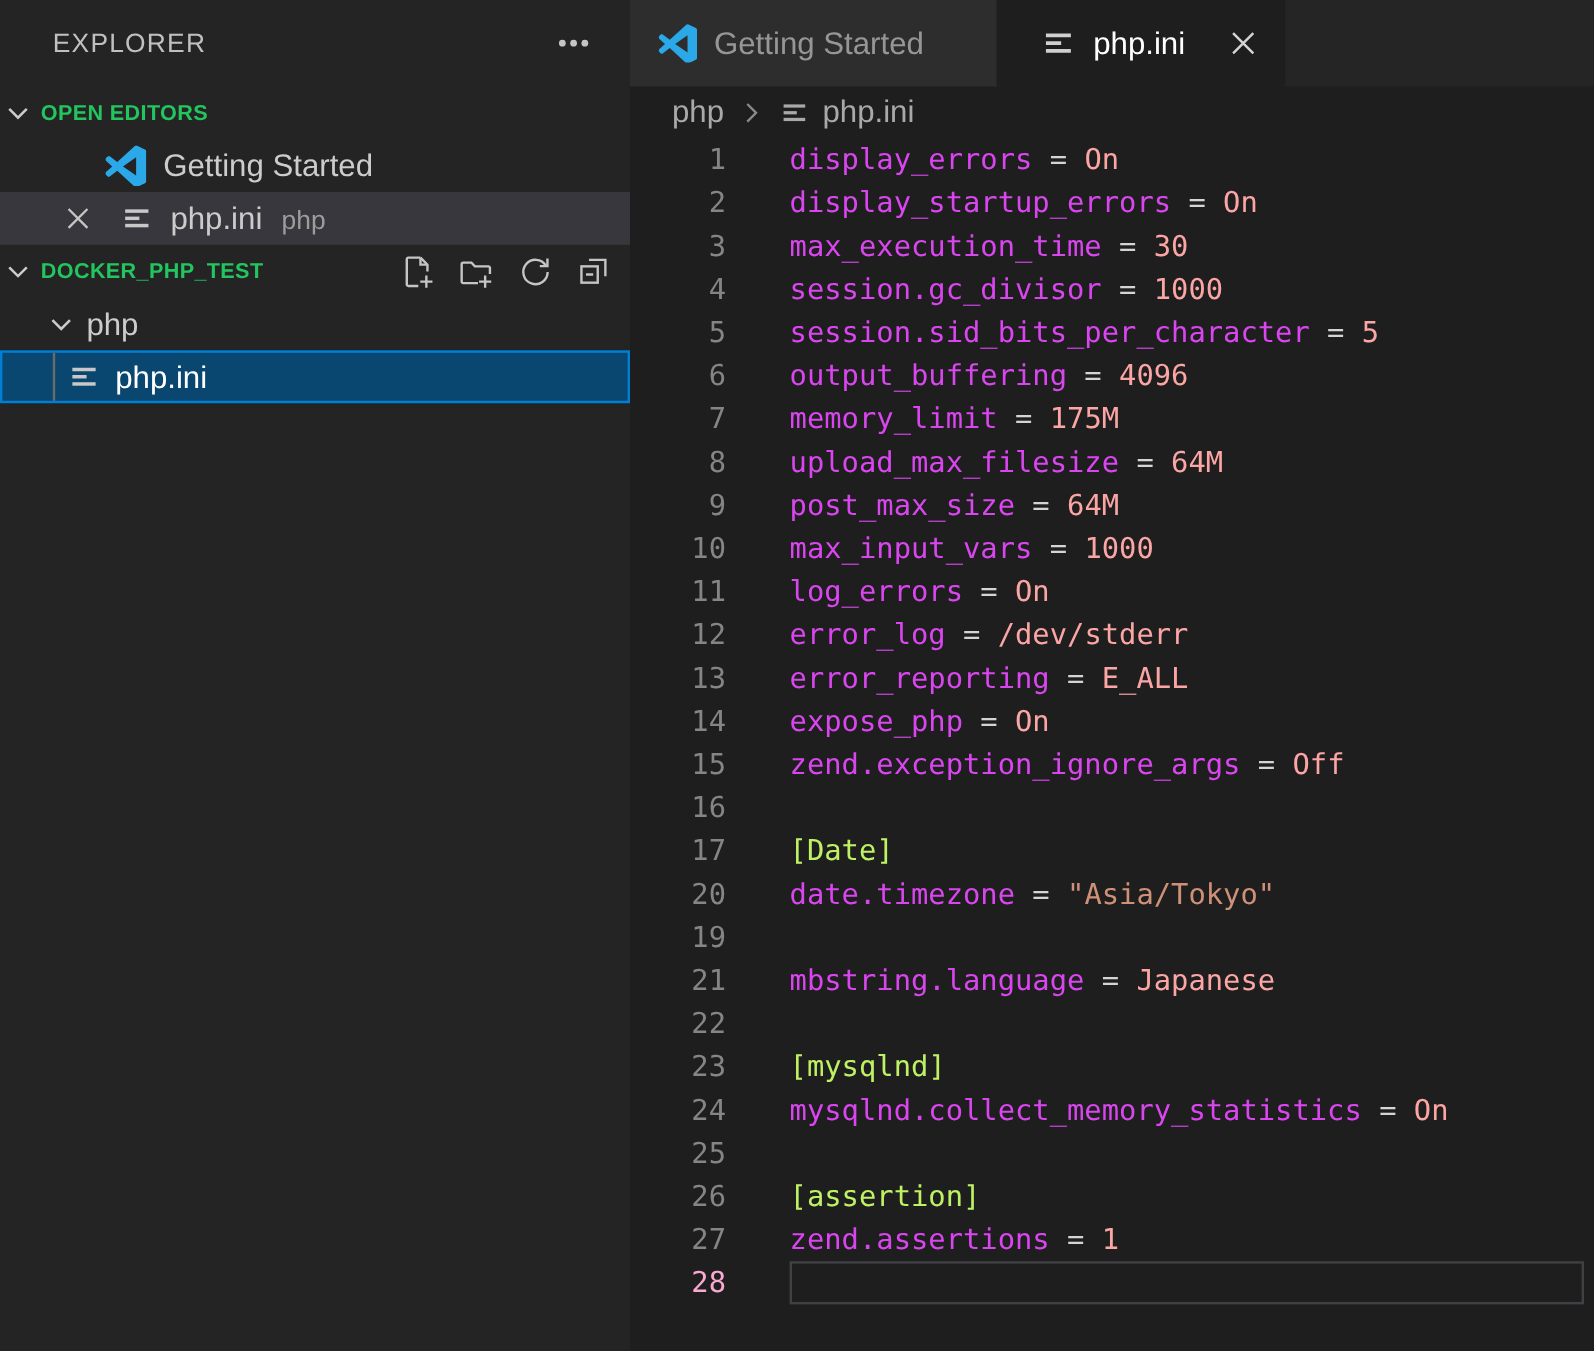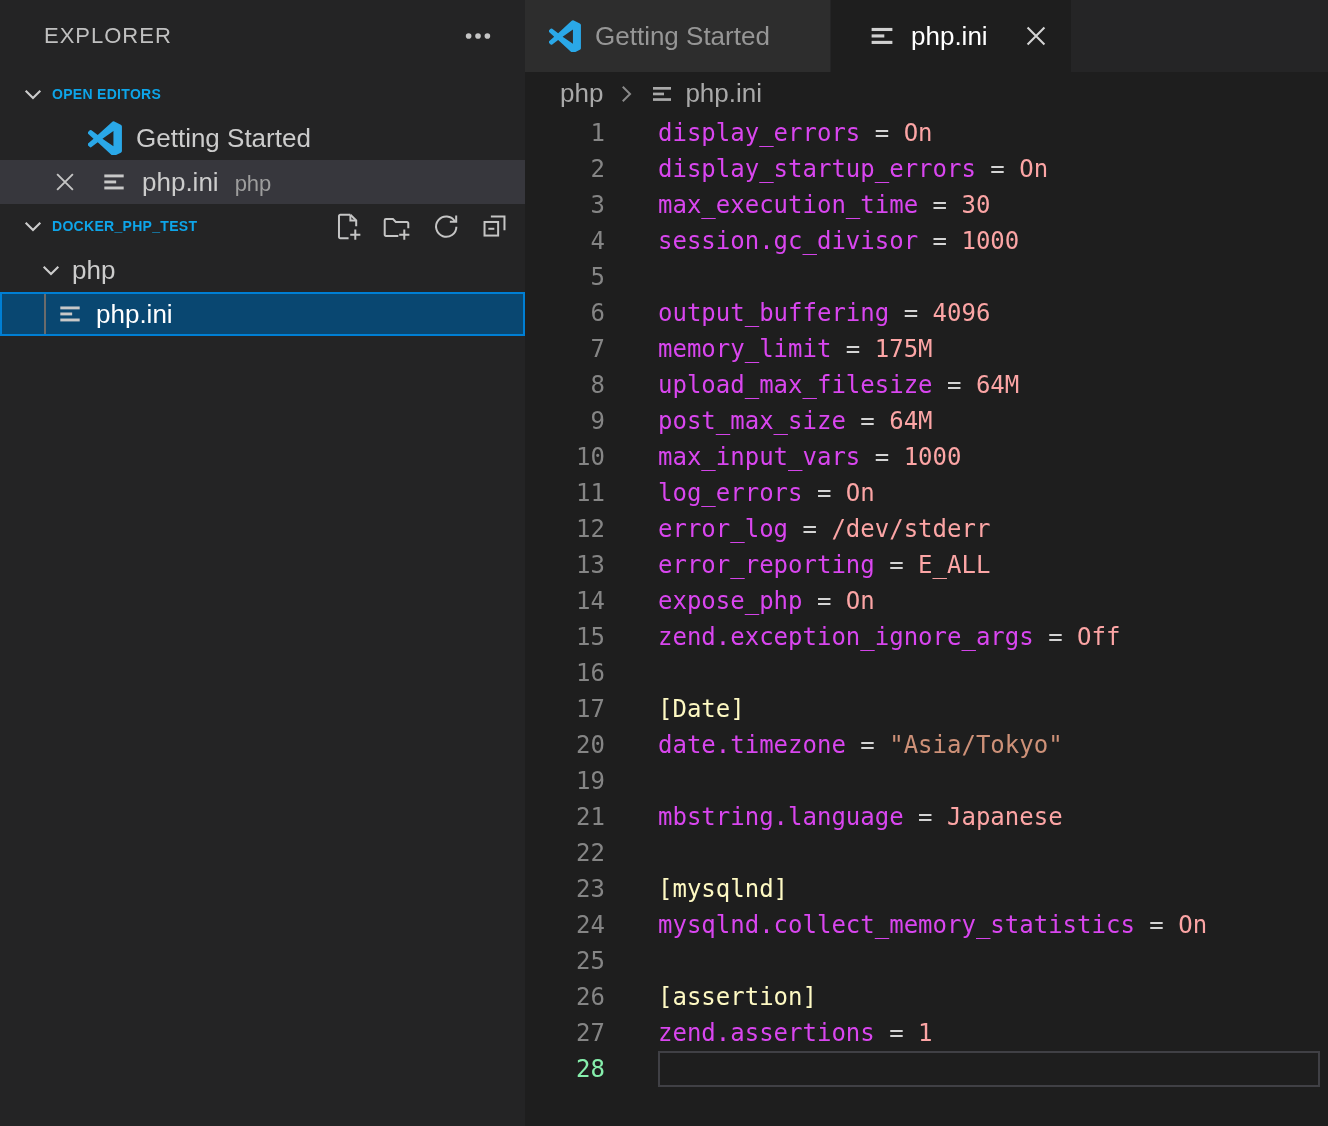--- a/index.html
+++ b/index.html
@@ -5,21 +5,21 @@
   * { margin:0; padding:0; box-sizing:border-box; }
   html,body { width:1328px; height:1126px; overflow:hidden; }
   body { background:#1e1e1e; font-family:"Liberation Sans", sans-serif; -webkit-font-smoothing:antialiased; }
   .app { display:flex; width:1328px; height:1126px; }
 
   
   .sidebar { width:525px; flex:none; background:#242425; color:#cccccc; display:flex; flex-direction:column; }
   .sidebar-title { height:72px; flex:none; display:flex; align-items:center; justify-content:space-between; padding:0 32px 0 44px; }
   .sidebar-title .title-text { font-size:22px; letter-spacing:1px; color:#c0c0c0; }
   .icon-btn { display:inline-flex; align-items:center; justify-content:center; color:#c5c5c5; cursor:pointer; }
-  .section-header { height:44px; flex:none; display:flex; align-items:center; padding-left:20px; gap:6px; font-weight:bold; font-size:14px; color:#0ea5e9; letter-spacing:0.3px; }
+  .section-header { height:44px; flex:none; display:flex; align-items:center; padding-left:2px; gap:6px; font-weight:bold; font-size:18px; color:#22c55e; letter-spacing:0.3px; }
   .section-header .actions { margin-left:auto; display:flex; gap:20px; padding-right:16px; }
   .chev { color:#cccccc; flex:none; display:inline-flex; }
   .row { height:44px; flex:none; display:flex; align-items:center; font-size:26px; color:#cccccc; }
   .row .labelgrp { display:flex; align-items:baseline; gap:16px; min-width:0; }
   .row-getting-started { padding-left:88px; gap:14px; }
   .row-open-phpini { background:#37373d; padding-left:50px; }
   .row-open-phpini .closebtn { width:30px; display:inline-flex; color:#c5c5c5; }
   .row-open-phpini .fileicon { margin-left:20px; }
   .row-open-phpini .labelgrp { margin-left:14px; }
   .desc { font-size:22px; color:#9d9d9d; }
@@ -38,27 +38,27 @@
   .tab .tab-close { margin-left:auto; color:#d4d4d4; }
   .tab-fill { flex:1; background:#252526; }
   .breadcrumb { height:43px; flex:none; display:flex; align-items:center; padding-left:35px; gap:10px; font-size:26px; color:#a9a9a9; }
   .breadcrumb .fileicon { color:#a9a9a9; }
   .bc-chev { color:#8a8a8a; display:inline-flex; }
 
   .code { flex:1; font-family:"DejaVu Sans Mono", monospace; font-size:24px; color:#d4d4d4; overflow:hidden; }
   .code-line { height:36px; display:flex; align-items:center; }
   .ln { width:80px; flex:none; text-align:right; color:#858585; font-size:24px; }
   .lc { flex:1; margin-left:53px; margin-right:8px; height:36px; line-height:36px; white-space:pre; }
-  .code-line.current .ln { color:#86efac; }
+  .code-line.current .ln { color:#f9a8d4; }
   .code-line.current .lc { border:2px solid #404045; line-height:32px; }
   .seg-k { color:#d946ef; }
   .seg-o { color:#d4d4d4; }
   .seg-v { color:#fca5a5; }
   .seg-s { color:#ce9178; }
-  .seg-sec { color:#fef9c3; }
+  .seg-sec { color:#bef264; }
 
   svg { display:block; }
 </style>
 </head>
 <body>
 
 <div class="app">
 
   <aside class="sidebar">
 
@@ -231,20 +231,21 @@
         <div class="code-line">
           <span class="ln">3</span>
           <span class="lc"><span class="seg-k">max_execution_time</span><span class="seg-o"> = </span><span class="seg-v">30</span></span>
         </div>
         <div class="code-line">
           <span class="ln">4</span>
           <span class="lc"><span class="seg-k">session.gc_divisor</span><span class="seg-o"> = </span><span class="seg-v">1000</span></span>
         </div>
         <div class="code-line">
           <span class="ln">5</span>
+          <span class="lc"><span class="seg-k">session.sid_bits_per_character</span><span class="seg-o"> = </span><span class="seg-v">5</span></span>
         </div>
         <div class="code-line">
           <span class="ln">6</span>
           <span class="lc"><span class="seg-k">output_buffering</span><span class="seg-o"> = </span><span class="seg-v">4096</span></span>
         </div>
         <div class="code-line">
           <span class="ln">7</span>
           <span class="lc"><span class="seg-k">memory_limit</span><span class="seg-o"> = </span><span class="seg-v">175M</span></span>
         </div>
         <div class="code-line">

